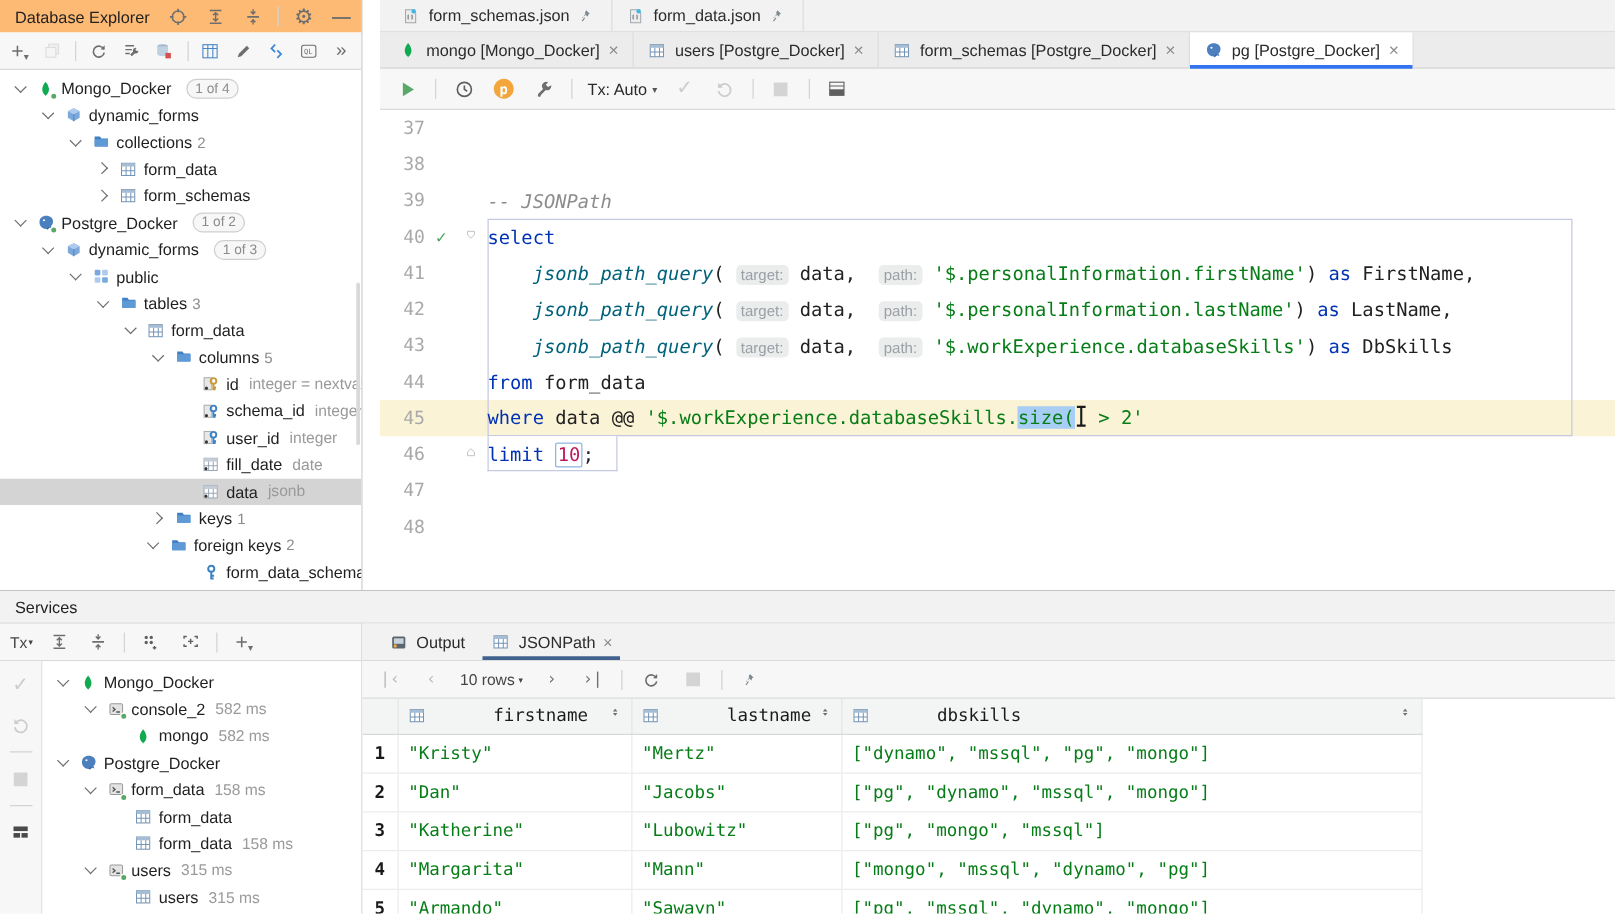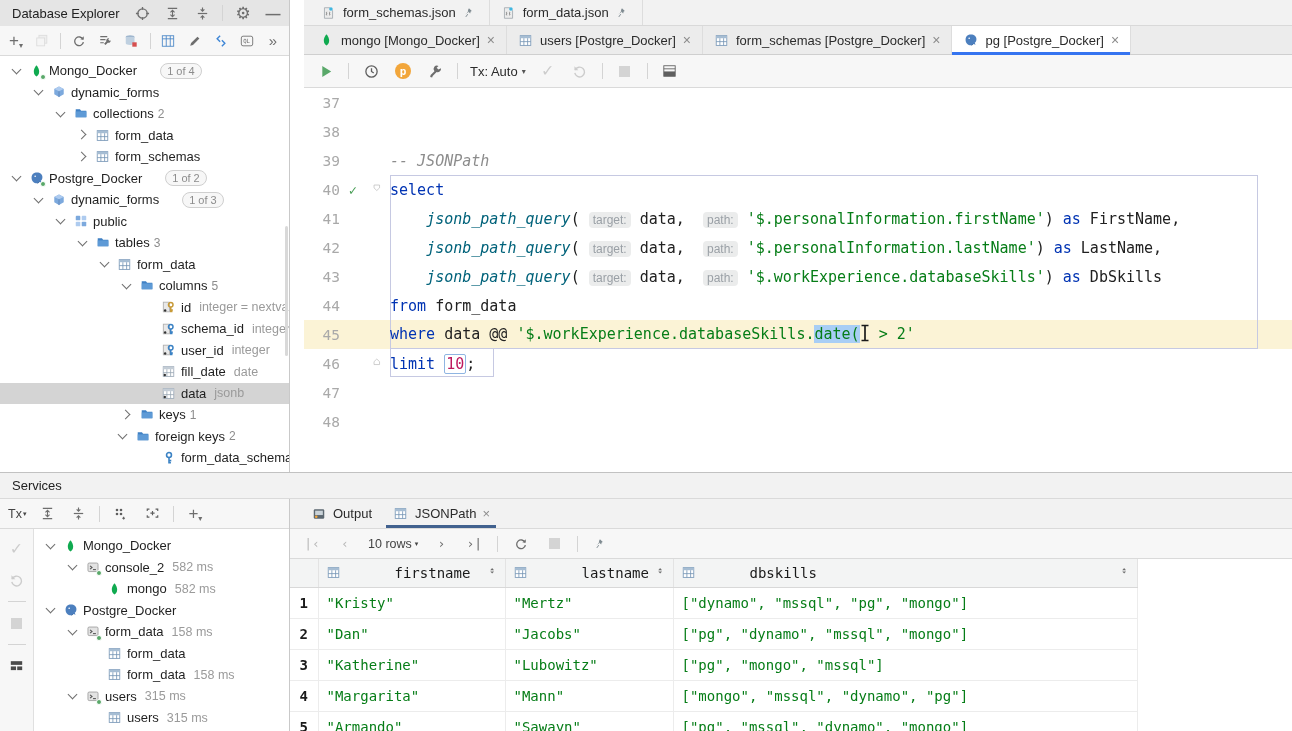--- a/index.html
+++ b/index.html
@@ -4,33 +4,33 @@
 <style>
   * { margin:0; padding:0; box-sizing:border-box; }
   html,body { width:1292px; height:731px; overflow:hidden; background:#fff;
               font-family:"Liberation Sans",sans-serif; color:#1f1f1f; }
   .app { position:relative; width:1292px; height:731px; }
 
   
   .left-panel { position:absolute; left:0; top:0; width:290px; height:472px;
                 background:#fff; border-right:1px solid #C9C9C9; display:flex; flex-direction:column; }
   .explorer-header { height:26px; display:flex; align-items:center; padding:0 6px 0 12px;
-                     background:#e5e5e5; }
+                     background:#fdba74; }
   .explorer-title { font-size:13px; color:#222; flex:1; }
   .hdr-icons { display:flex; align-items:center; gap:10px; }
   .explorer-toolbar { height:30px; display:flex; align-items:center; gap:10px; padding:0 8px;
                       background:#F7F7F7; border-bottom:1px solid #DADADA; }
   .tbtn { display:inline-flex; align-items:center; justify-content:center; width:20px; height:20px; cursor:pointer; }
   .tsep { width:1px; height:16px; background:#D4D4D4; }
   .tree { flex:1; overflow:hidden; padding-top:4px; position:relative; background:#fff; }
   .trow { height:21.5px; display:flex; align-items:center; gap:4px; font-size:13px; white-space:nowrap; }
   .trow.selected { background:#D4D4D4; }
   .tlabel { color:#1f1f1f; }
   .badge { border:1px solid #CFCFCF; background:#F7F7F7; color:#8C8C8C; border-radius:8px;
-           font-size:11px; padding:0 6px; line-height:14px; margin-left:19px; }
+           font-size:11px; padding:0 6px; line-height:14px; margin-left:8px; }
   .count { color:#8C8C8C; font-size:12px; }
   .ttype { color:#9A9A9A; font-size:12.5px; margin-left:4px; }
   .ttime { color:#9A9A9A; font-size:12.5px; margin-left:4px; }
   .chev { width:14px; height:14px; flex:none; position:relative; cursor:pointer; }
   .chev.down::after { content:""; position:absolute; left:3px; top:2px; width:6px; height:6px;
       border-right:1.4px solid #6E6E6E; border-bottom:1.4px solid #6E6E6E; transform:rotate(45deg); }
   .chev.right::after { content:""; position:absolute; left:2px; top:3px; width:6px; height:6px;
       border-right:1.4px solid #6E6E6E; border-bottom:1.4px solid #6E6E6E; transform:rotate(-45deg); }
   .ico { width:17px; height:16px; flex:none; display:inline-flex; align-items:center;
          justify-content:center; position:relative; }
@@ -670,21 +670,21 @@
     <div class="cline">
       <span class="gnum">44</span>
       <span class="gcheck"></span>
       <span class="gfold"></span>
       <span class="ctext"><span class="kw">from</span><span class="pl"> form_data</span></span>
     </div>
     <div class="cline current">
       <span class="gnum">45</span>
       <span class="gcheck"></span>
       <span class="gfold"></span>
-      <span class="ctext"><span class="kw">where</span><span class="pl"> data @@ </span><span class="str">'$.workExperience.databaseSkills.</span><span class="sel">date(</span><span class="ibeam"><svg width="10" height="18" viewBox="0 0 10 18">
+      <span class="ctext"><span class="kw">where</span><span class="pl"> data @@ </span><span class="str">'$.workExperience.databaseSkills.</span><span class="sel">size(</span><span class="ibeam"><svg width="10" height="18" viewBox="0 0 10 18">
                   <path d="M1.5 1.5h7M1.5 16.5h7M5 1.5v15" stroke="#1a1a1a" stroke-width="1.7"></path>
                 </svg></span><span class="str"> &gt; 2'</span></span>
     </div>
     <div class="cline">
       <span class="gnum">46</span>
       <span class="gcheck"></span>
       <span class="gfold">
               <svg width="11" height="11" viewBox="0 0 16 16" fill="none">
                 <path d="M1.5 9.5h8V5.3L5.5 1.5 1.5 5.3z" fill="#fff" stroke="#b9b9b9"></path>
               </svg>

